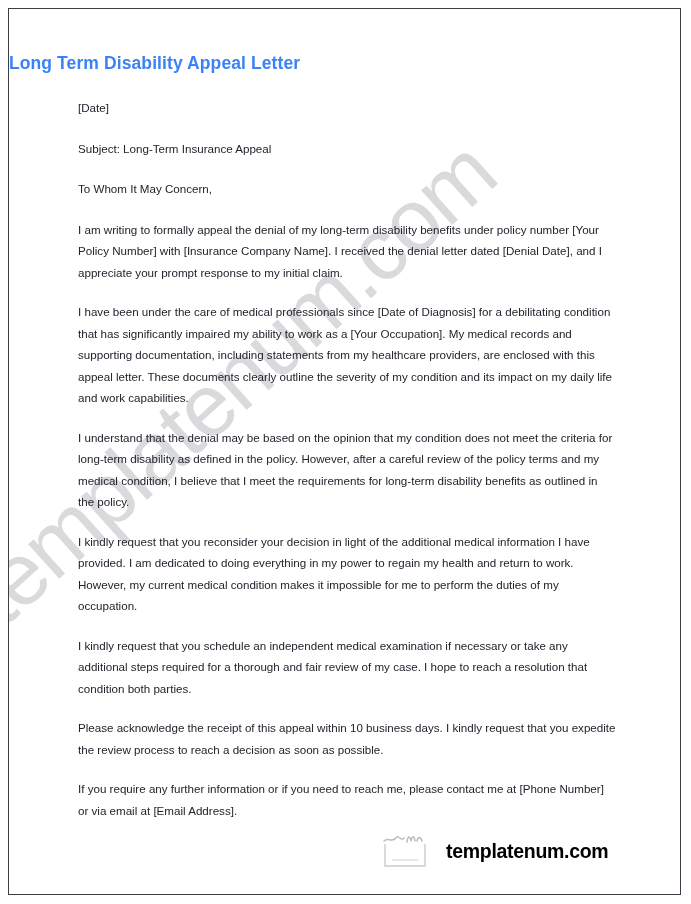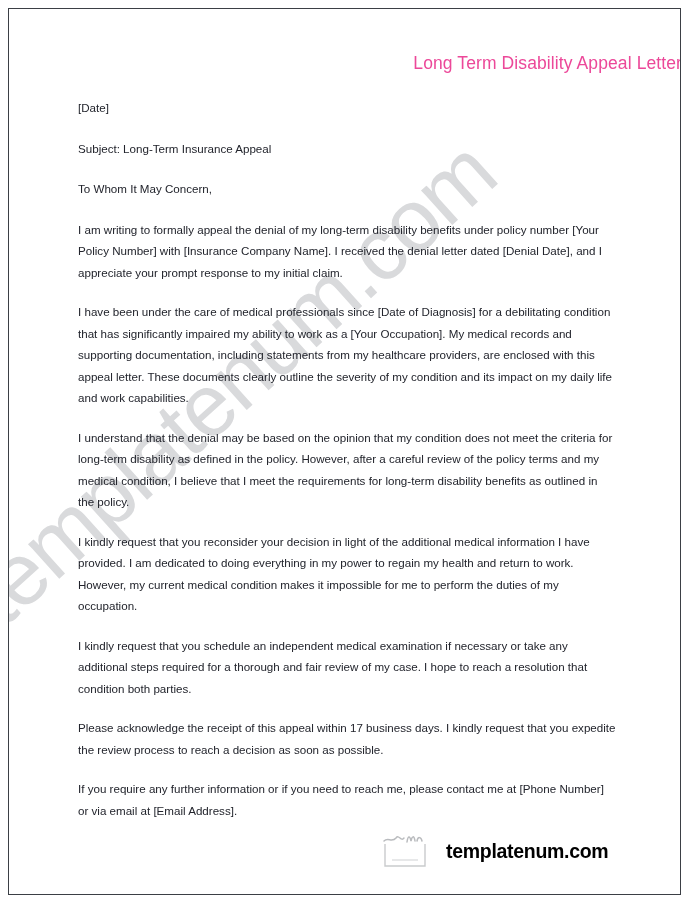--- a/index.html
+++ b/index.html
@@ -59,24 +59,24 @@
     width: 673px;
     height: 887px;
     z-index: 2;
   }
 
   #doc-title {
     position: absolute;
     left: 0;
     top: 44px;
     width: 673px;
-    text-align: right;
+    text-align: left;
     font-size: 17.5px;
-    font-weight: normal;
-    color: #ec4899;
+    font-weight: bold;
+    color: #3b82f6;
     letter-spacing: 0.1px;
   }
 
   #letter-body {
     position: absolute;
     left: 69px;
     top: 88px;
     width: 538px;
   }
 
@@ -139,21 +139,21 @@
       <p class="block para">I am writing to formally appeal the denial of my long-term disability benefits under policy number [Your Policy Number] with [Insurance Company Name]. I received the denial letter dated [Denial Date], and I appreciate your prompt response to my initial claim.</p>
 
       <p class="block para">I have been under the care of medical professionals since [Date of Diagnosis] for a debilitating condition that has significantly impaired my ability to work as a [Your Occupation]. My medical records and supporting documentation, including statements from my healthcare providers, are enclosed with this appeal letter. These documents clearly outline the severity of my condition and its impact on my daily life and work capabilities.</p>
 
       <p class="block para">I understand that the denial may be based on the opinion that my condition does not meet the criteria for long-term disability as defined in the policy. However, after a careful review of the policy terms and my medical condition, I believe that I meet the requirements for long-term disability benefits as outlined in the policy.</p>
 
       <p class="block para">I kindly request that you reconsider your decision in light of the additional medical information I have provided. I am dedicated to doing everything in my power to regain my health and return to work. However, my current medical condition makes it impossible for me to perform the duties of my occupation.</p>
 
       <p class="block para">I kindly request that you schedule an independent medical examination if necessary or take any additional steps required for a thorough and fair review of my case. I hope to reach a resolution that condition both parties.</p>
 
-      <p class="block para">Please acknowledge the receipt of this appeal within 17 business days. I kindly request that you expedite the review process to reach a decision as soon as possible.</p>
+      <p class="block para">Please acknowledge the receipt of this appeal within 10 business days. I kindly request that you expedite the review process to reach a decision as soon as possible.</p>
 
 
       <p class="block para">If you require any further information or if you need to reach me, please contact me at [Phone Number] or via email at [Email Address].</p>
 
     </div>
   </div>
 
   <div id="footer-brand">
     <svg id="brand-mark" viewBox="0 0 54 42">
       <path d="M7 14 L7 36 L47 36 L47 14" fill="none" stroke="#c9cbcd" stroke-width="1.4"></path>

